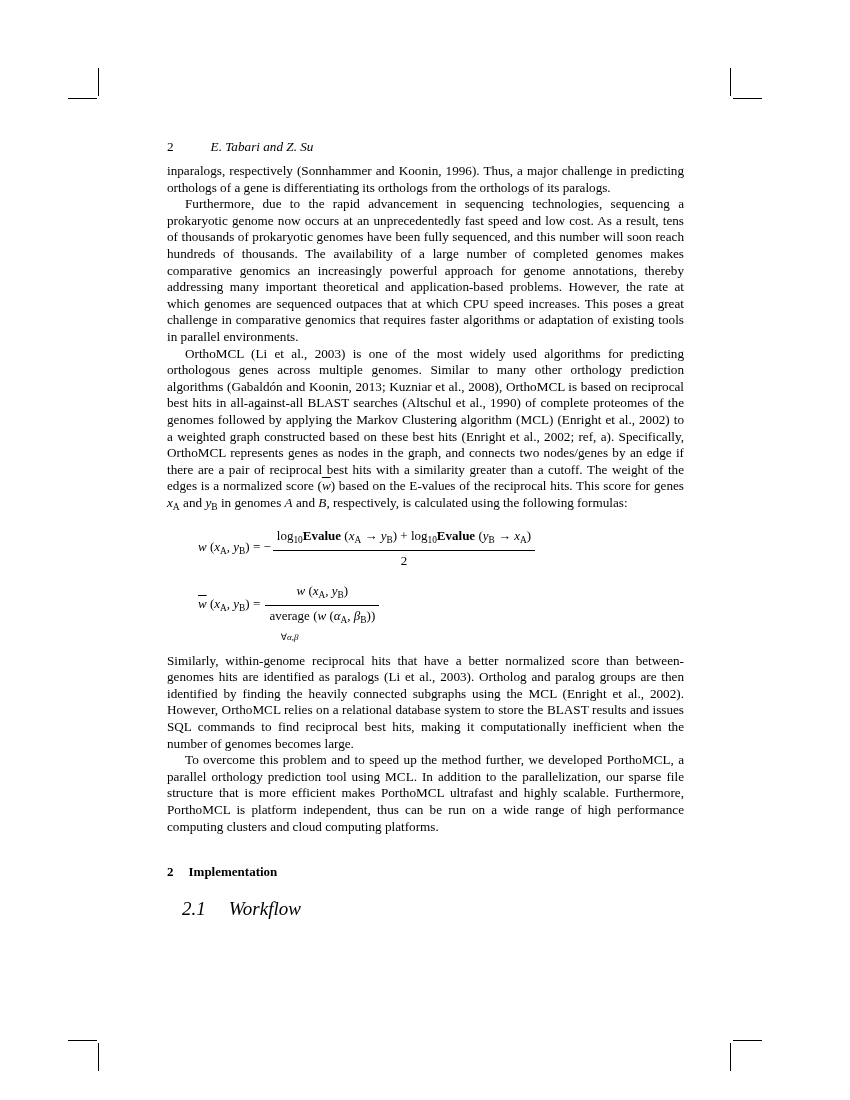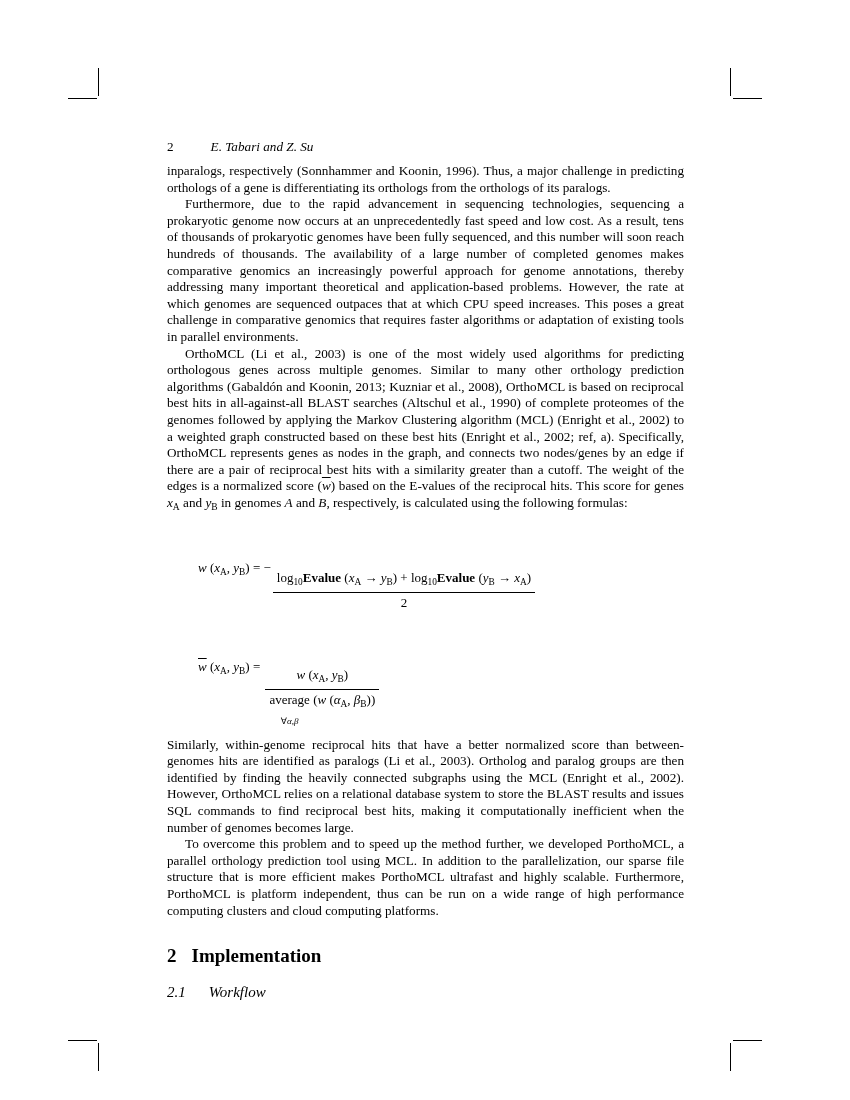--- a/index.html
+++ b/index.html
@@ -31,44 +31,44 @@
 
   
   .body-text{
     position:absolute;left:167px;top:163px;width:517px;
     font-size:13.2px;line-height:16.6px;text-align:justify;
   }
   p.para{margin:0;}
   p.para.indent{text-indent:18px;}
 
   h2.sec{
-    font-size:19px;font-weight:bold;font-style:normal;
+    font-size:13px;font-weight:bold;font-style:normal;
     margin:28px 0 20px 0;text-align:left;line-height:17px;
   }
   h2.sec .sec-num{margin-right:15px;}
   h3.subsec{
-    font-size:15px;font-weight:normal;font-style:italic;
-    margin:0 0 18px 0;text-align:left;line-height:17px;
+    font-size:19px;font-weight:normal;font-style:italic;
+    margin:0 0 18px 15px;text-align:left;line-height:17px;
   }
   h3.subsec .sec-num{margin-right:23px;}
 
   
   .eqn-group{margin:12px 0 10px 0;}
   .equation{
     margin:0 0 13px 31px;font-size:13px;text-align:left;line-height:17px;
   }
   .equation.eq-1{margin-bottom:24px;}
 
   .tk-n{font-style:normal;}
   .tk-i{font-style:italic;}
   .tk-b{font-weight:bold;}
   .tk-sub{font-size:0.72em;vertical-align:-0.3em;letter-spacing:0;}
   .tk-iover{font-style:italic;text-decoration:overline;}
   .frac{display:inline-block;text-align:center;vertical-align:middle;margin:0 2px;}
-  .frac .num{display:block;padding:0 4px 1px 4px;margin-top:42px;}
+  .frac .num{display:block;padding:0 4px 1px 4px;}
   .frac .den{display:block;border-top:1px solid #000;padding:1px 4px 0 4px;}
   .munder{position:relative;display:inline-block;}
   .munder .munder-sub{
     position:absolute;top:100%;left:50%;transform:translateX(-50%);
     font-size:9px;line-height:9px;white-space:nowrap;margin-top:9px;text-align:center;
   }
 </style>
 </head>
 <body>
 

